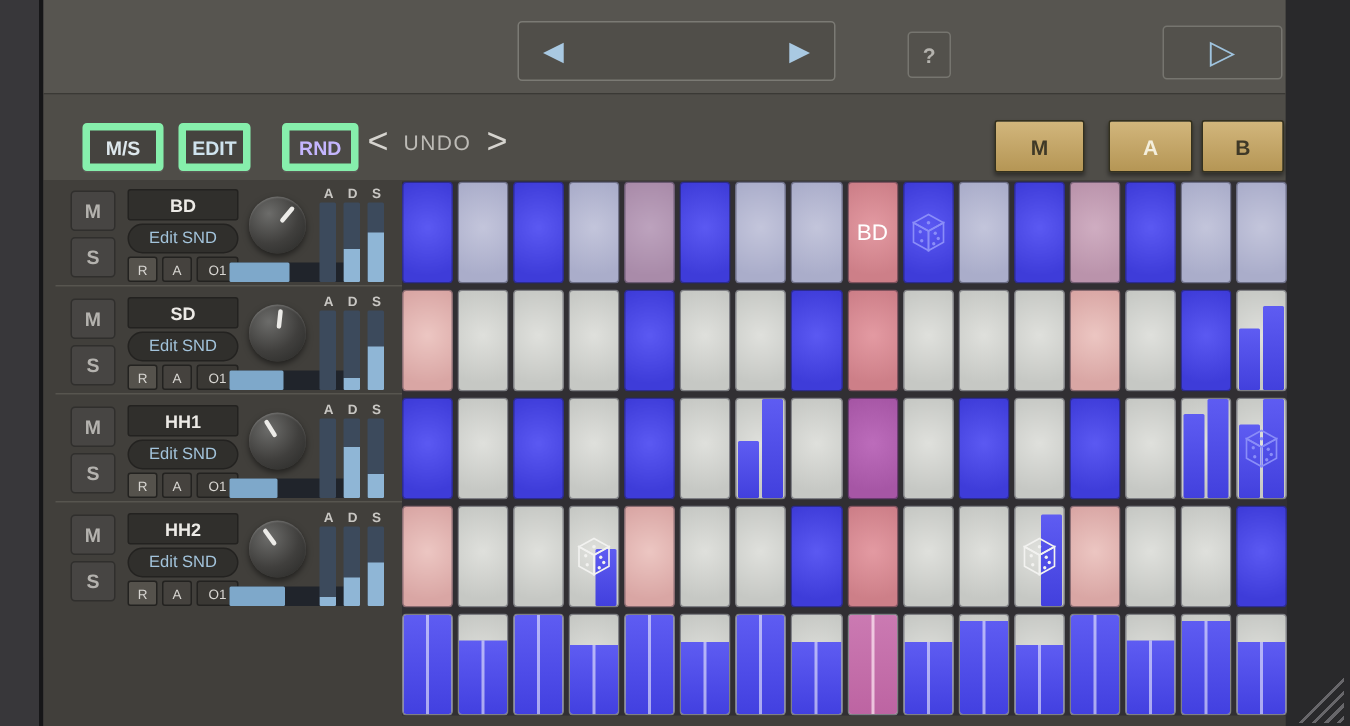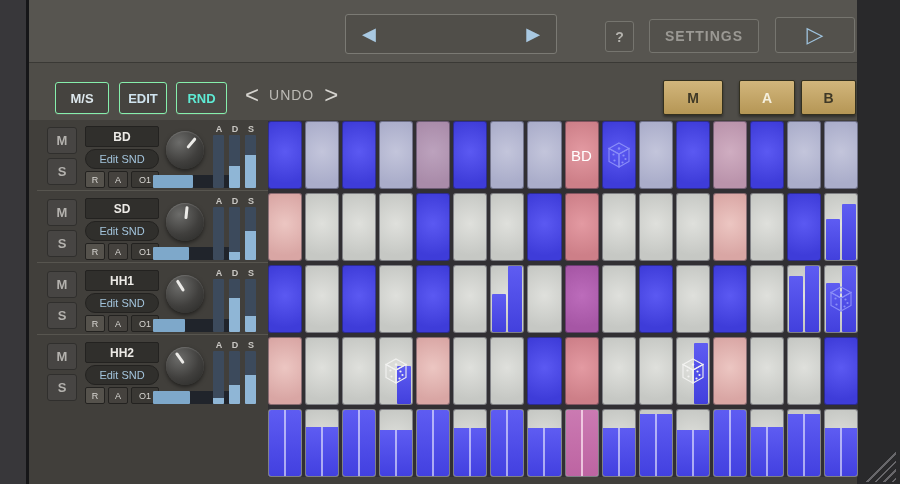--- a/index.html
+++ b/index.html
@@ -22,26 +22,26 @@
     padding:0 16px;box-sizing:border-box;}
   .pat-arrow{color:#a9c9e2;font-size:18px;line-height:1;cursor:default;}
   .pattern-label{color:#f0efec;font-size:18px;}
   .hdr-btn{position:absolute;background:#53514c;border:1px solid #76756f;border-radius:3px;
     display:flex;align-items:center;justify-content:center;box-sizing:border-box;}
   .help-btn{left:576px;top:21px;width:29px;height:31px;color:#b5b3ae;font-size:14px;font-weight:bold;}
   .settings-btn{left:620px;top:19px;width:110px;height:34px;color:#9b9994;font-size:14px;font-weight:bold;letter-spacing:1px;}
   .play-btn{left:746px;top:17px;width:80px;height:36px;color:#9fc3de;font-size:22px;}
   
   .toolbar{position:absolute;left:0;top:63px;width:100%;height:57px;background:#4f4d48;}
-  .tb-btn{position:absolute;top:19px;height:32px;background:#45433f;border:1px solid #86efac;border-radius:3px;
+  .tb-btn{position:absolute;top:19px;height:32px;background:#45433f;border:5px solid #86efac;border-radius:3px;
     box-shadow:0 1px 0 rgba(255,255,255,.08);display:flex;align-items:center;justify-content:center;
     font-size:13px;font-weight:bold;box-sizing:border-box;}
   .ms-btn{left:26px;width:54px;color:#dde7ec;}
   .edit-btn{left:90px;width:48px;color:#cfe3ee;}
-  .rnd-btn{left:147px;width:51px;background:#4b4945;color:#5eead4;}
+  .rnd-btn{left:159px;width:51px;background:#4b4945;color:#c4b5fd;}
   .undo-wrap{position:absolute;left:216px;top:20px;display:flex;align-items:center;gap:10px;}
   .undo-chev{color:#d6d4cf;font-size:24px;line-height:1;font-weight:400;}
   .undo-label{color:#bdbbb6;font-size:14px;letter-spacing:1px;}
   .bank-btn{position:absolute;top:80px;height:35px;border:1px solid #33301f;border-radius:2px;
     background:linear-gradient(#d2b67c,#b59655);display:flex;align-items:center;justify-content:center;
     font-size:14px;font-weight:bold;color:#3f3927;box-shadow:0 2px 3px rgba(0,0,0,.4);box-sizing:border-box;}
   .bank-m{left:634px;width:60px;}
   .bank-a{left:710px;width:56px;color:#f4efdd;}
   .bank-b{left:772px;width:55px;}
   
@@ -92,21 +92,20 @@
     <div class="corner-bl"></div>
 
     <div class="header">
 
       <div class="pattern-box">
         <span class="pat-arrow">◀</span>
         <span class="pat-arrow">▶</span>
       </div>
 
       <div class="hdr-btn help-btn">?</div>
-      <div class="hdr-btn settings-btn">SETTINGS</div>
       <div class="hdr-btn play-btn">
           <span>▷</span>
         </div>
     </div>
 
     <div class="toolbar">
       <div class="tb-btn ms-btn">M/S</div>
       <div class="tb-btn edit-btn">EDIT</div>
       <div class="tb-btn rnd-btn">RND</div>
       <div class="undo-wrap">

